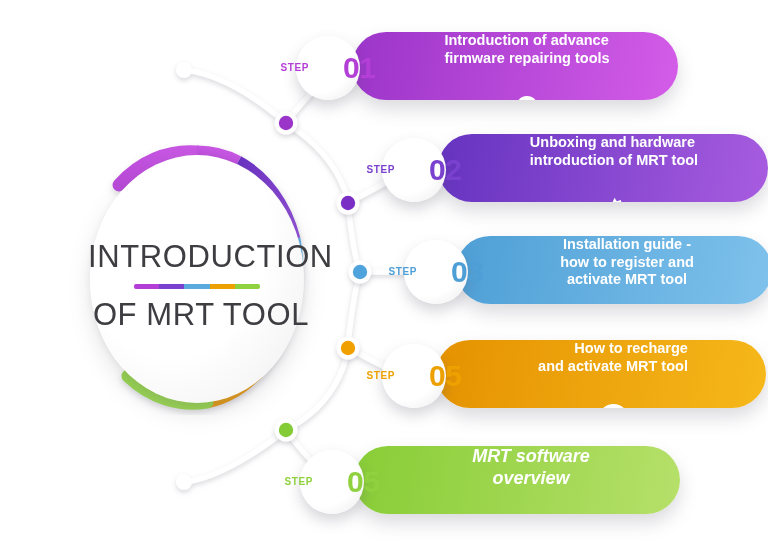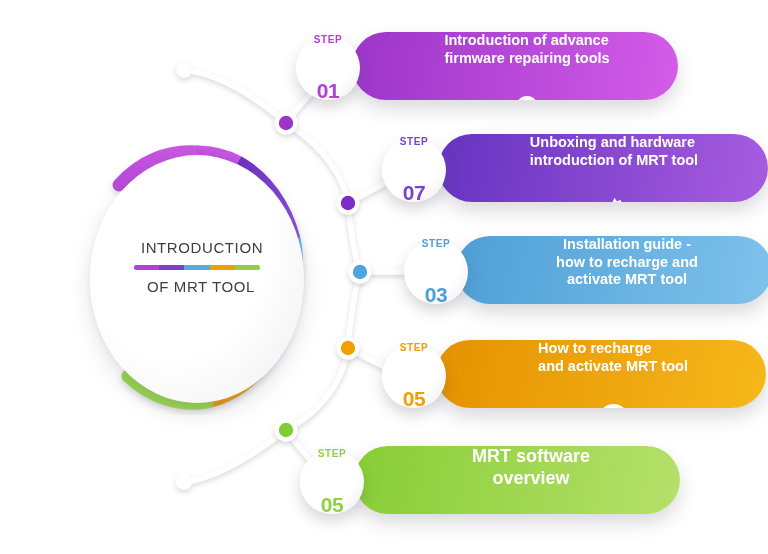--- a/index.html
+++ b/index.html
@@ -54,21 +54,21 @@
   .hub-text {
     position: absolute;
     left: 0;
     top: 96px;
     width: 238px;
     text-align: center;
     z-index: 4;
   }
   .hub-line1, .hub-line2 {
     color: #3e3e42;
-    font-size: 15px;
+    font-size: 31px;
     letter-spacing: 0.6px;
     font-weight: 400;
     white-space: nowrap;
   }
   .hub-line1 { margin-left: 10px; }
   .hub-line2 { margin-left: 8px; }
   .hub-divider {
     width: 126px;
     height: 5px;
     margin: 9px auto 8px auto;
@@ -120,35 +120,35 @@
 
   
   .badge {
     position: absolute;
     width: 64px;
     height: 64px;
     border-radius: 50%;
     background: radial-gradient(ellipse at 36% 30%, #ffffff 0%, #ffffff 58%, #f3f3f4 82%, #e8e8ea 100%);
     box-shadow: 0 7px 14px rgba(90,90,110,0.25);
     display: flex;
-    flex-direction: column;
+    flex-direction: row;
     align-items: center;
     justify-content: center;
     z-index: 3;
     gap: 34px;
   }
   .badge-word {
     font-size: 10px;
     font-weight: bold;
     letter-spacing: 0.6px;
     line-height: 1;
     margin-bottom: 1px;
   }
   .badge-num {
-    font-size: 21px;
+    font-size: 30px;
     font-weight: bold;
     line-height: 1;
     letter-spacing: -0.5px;
   }
 </style>
 </head>
 <body>
 
 <div id="canvas">
 
@@ -282,67 +282,67 @@
       <div class="pill-sep"></div>
       <div class="pill-icon">
         <svg width="31" height="31" viewBox="0 0 32 32">
           <path fill="#ffffff" d="M16 0.8l2.4 3.6 4.2-1.2 1 4.3 4.3 1-1.2 4.2 3.6 2.4-3.6 2.4 1.2 4.2-4.3 1-1 4.3-4.2-1.2L16 31.2l-2.4-3.6-4.2 1.2-1-4.3-4.3-1 1.2-4.2L1.7 17l3.6-2.4-1.2-4.2 4.3-1 1-4.3 4.2 1.2L16 .8z"></path>
           <circle cx="16" cy="16" r="5.4" fill="#7a41cf"></circle>
         </svg>
       </div>
     </div>
     <div class="badge" id="badge2" style="left:0; top:12px;">
       <div class="badge-word" style="color: rgb(122, 65, 207);">STEP</div>
-      <div class="badge-num" style="color: rgb(122, 65, 207);">07</div>
+      <div class="badge-num" style="color: rgb(122, 65, 207);">02</div>
     </div>
   </div>
 
   <div class="step-row" id="row3" style="left:404px; top:228px; width:330px;">
     <div class="pill" id="pill3" style="left: 52px; width: 278px; padding-left: 32px; padding-right: 6px; background: linear-gradient(100deg, rgb(78, 159, 214) 0%, rgb(127, 194, 236) 100%);">
       <div class="pill-text" style="text-align:center;">Installation guide -
-how to recharge and
+how to register and
 activate MRT tool</div>
       <div class="pill-sep"></div>
       <div class="pill-icon">
         <svg width="33" height="33" viewBox="0 0 34 34">
           <circle cx="16" cy="18" r="14.2" fill="none" stroke="#ffffff" stroke-width="2.6"></circle>
           <circle cx="16" cy="18" r="8.6" fill="none" stroke="#ffffff" stroke-width="2.6"></circle>
           <circle cx="16" cy="18" r="3.1" fill="#ffffff"></circle>
           <path d="M16 18 L30 4" stroke="#ffffff" stroke-width="2.6" stroke-linecap="round" fill="none"></path>
           <path d="M25.4 2.2 L31.8 1.2 L30.6 7.6 Z" fill="#ffffff"></path>
         </svg>
       </div>
     </div>
     <div class="badge" id="badge3" style="left:0; top:12px;">
       <div class="badge-word" style="color: rgb(78, 159, 214);">STEP</div>
       <div class="badge-num" style="color: rgb(78, 159, 214);">03</div>
     </div>
   </div>
 
   <div class="step-row" id="row4" style="left:382px; top:332px; width:348px;">
     <div class="pill" id="pill4" style="left: 54px; width: 294px; padding-left: 30px; padding-right: 6px; background: linear-gradient(100deg, rgb(229, 146, 0) 0%, rgb(246, 184, 27) 100%);">
-      <div class="pill-text" style="text-align:left;">How to recharge
+      <div class="pill-text" style="text-align:right;">How to recharge
 and activate MRT tool</div>
       <div class="pill-sep"></div>
       <div class="pill-icon">
         <svg width="33" height="33" viewBox="0 0 32 32">
           <circle cx="16" cy="16" r="15" fill="#ffffff"></circle>
           <text x="16" y="24.4" text-anchor="middle" font-family="Liberation Sans, sans-serif" font-size="22" font-weight="bold" fill="#eda100">$</text>
         </svg>
       </div>
     </div>
     <div class="badge" id="badge4" style="left:0; top:12px;">
       <div class="badge-word" style="color: rgb(237, 161, 0);">STEP</div>
       <div class="badge-num" style="color: rgb(237, 161, 0);">05</div>
     </div>
   </div>
 
   <div class="step-row" id="row5" style="left:300px; top:438px; width:340px;">
     <div class="pill" id="pill5" style="left: 54px; width: 286px; padding-left: 34px; padding-right: 6px; background: linear-gradient(100deg, rgb(136, 205, 54) 0%, rgb(182, 224, 106) 100%);">
-      <div class="pill-text" style="text-align:center; font-size:18px;">MRT software
+      <div class="pill-text" style="text-align:center; font-size:18px;font-style:italic;">MRT software
 overview</div>
       <div class="pill-sep"></div>
       <div class="pill-icon">
         <svg width="33" height="31" viewBox="0 0 34 32">
           <rect x="2" y="19" width="5.6" height="11" fill="#ffffff"></rect>
           <rect x="9.6" y="15" width="5.6" height="15" fill="#ffffff"></rect>
           <rect x="17.2" y="18.5" width="5.6" height="11.5" fill="#ffffff"></rect>
           <rect x="24.8" y="12" width="5.6" height="18" fill="#ffffff"></rect>
           <path d="M3 17.5 L11 10.5 L17.5 15.5 L29 4.5" fill="none" stroke="#ffffff" stroke-width="3" stroke-linecap="round" stroke-linejoin="round"></path>
           <path d="M22.5 3 L31.5 2 L30.5 11 Z" fill="#ffffff"></path>

